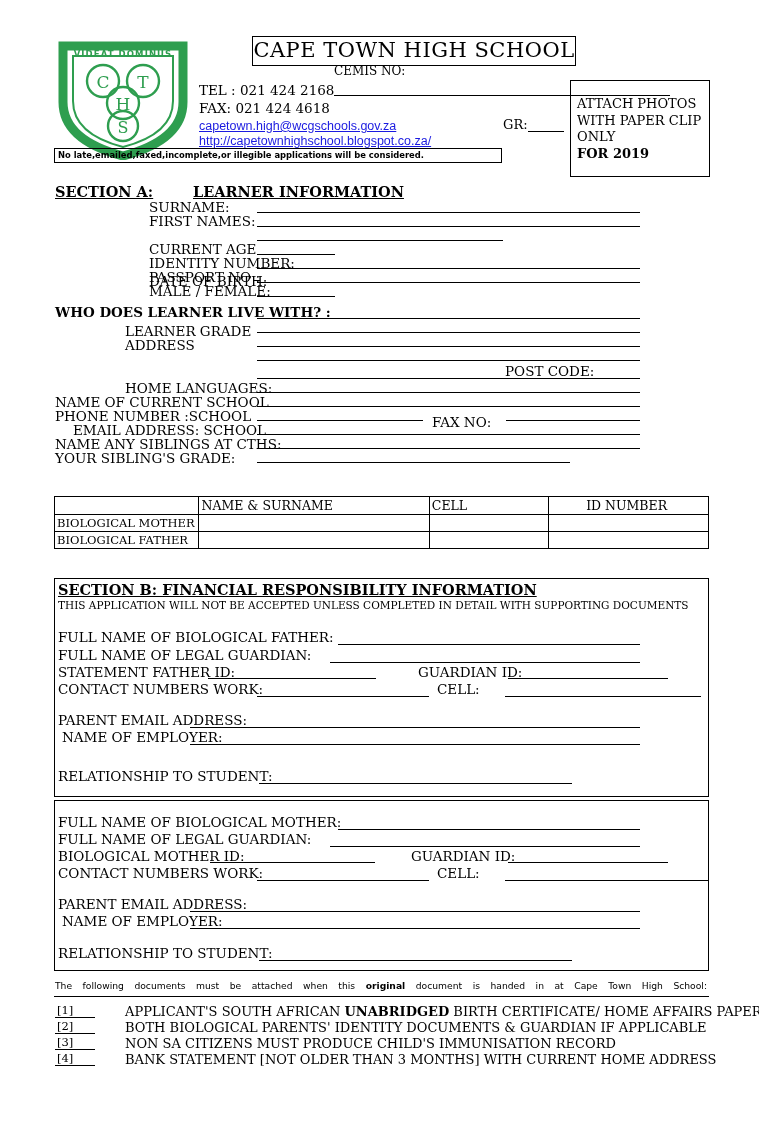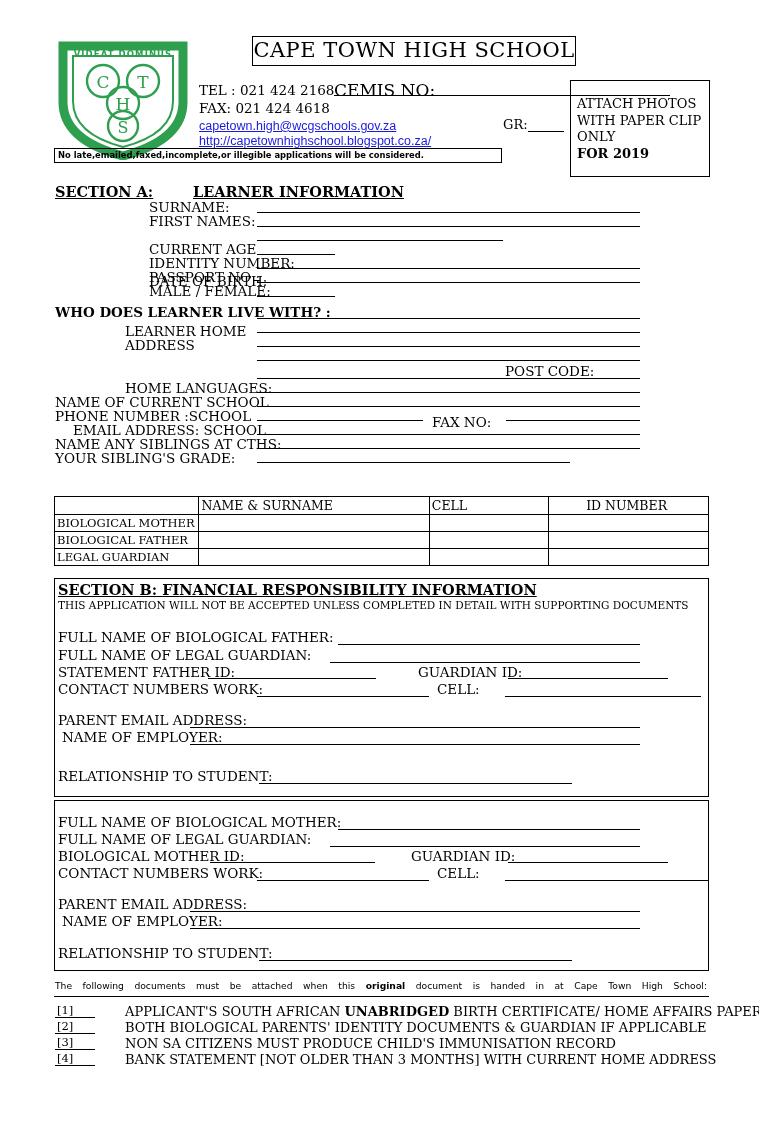--- a/index.html
+++ b/index.html
@@ -42,21 +42,21 @@
     line-height: 17px;
     white-space: nowrap;
   }
   .link {
     color: #1a1ae0;
     text-decoration: underline;
     font-family: "Liberation Sans", sans-serif;
     font-size: 12.5px;
   }
 
-  #cemis-label { left: 334px; top: 80px; font-size: 17px; }
+  #cemis-label { left: 334px; top: 64px; font-size: 12px; }
   #cemis-rule { left: 334px; top: 95px; width: 336px; height: 0; border-top: 1.1px solid #000; }
 
   #gr-label { left: 503px; top: 117px; font-size: 13px; }
   #gr-rule  { left: 528px; top: 131px; width: 36px; height: 0; border-top: 1.1px solid #000; }
 
   #photo-box {
     left: 570px; top: 80px; width: 140px; height: 97px;
     border: 1.4px solid #000;
     box-sizing: border-box;
     padding: 15px 0 0 6px;
@@ -217,21 +217,21 @@
   <div class="abs rule" style="left:257px; top:226px; width:383px;"></div>
   <div class="abs rule" style="left:257px; top:240px; width:246px;"></div>
   <div class="abs rule" style="left:257px; top:254px; width:78px;"></div>
   <div class="abs rule" style="left:257px; top:268px; width:383px;"></div>
   <div class="abs rule" style="left:257px; top:282px; width:383px;"></div>
   <div class="abs rule" style="left:257px; top:296px; width:78px;"></div>
 
   <div class="abs lbl bold" style="left:55px; top:305px;">WHO DOES LEARNER LIVE WITH? :</div>
   <div class="abs rule" style="left:257px; top:318px; width:383px;"></div>
 
-  <div class="abs lbl" style="left:125px; top:324px;">LEARNER HOME</div>
+  <div class="abs lbl" style="left:125px; top:324px;">LEARNER GRADE</div>
   <div class="abs lbl" style="left:125px; top:338px;">ADDRESS</div>
   <div class="abs rule" style="left:257px; top:332px; width:383px;"></div>
   <div class="abs rule" style="left:257px; top:346px; width:383px;"></div>
   <div class="abs rule" style="left:257px; top:360px; width:383px;"></div>
 
   <div class="abs lbl" style="left:505px; top:364px;">POST CODE:</div>
   <div class="abs rule" style="left:257px; top:378px; width:383px;"></div>
 
   <div class="abs lbl" style="left:125px; top:381px;">HOME LANGUAGES:</div>
   <div class="abs lbl" style="left:55px;  top:395px;">NAME OF  CURRENT SCHOOL</div>
@@ -262,26 +262,20 @@
       <td class="c2"></td>
       <td class="c3"></td>
       <td class="c4"></td>
     </tr>
     <tr>
       <td class="c1">BIOLOGICAL FATHER</td>
       <td class="c2"></td>
       <td class="c3"></td>
       <td class="c4"></td>
     </tr>
-    <tr>
-      <td class="c1">LEGAL GUARDIAN</td>
-      <td class="c2"></td>
-      <td class="c3"></td>
-      <td class="c4"></td>
-    </tr>
   </tbody>
     </table>
 
   <div id="fin-box-father" class="abs fin-box"></div>
 
   <div id="secB-head" class="abs section-head">SECTION B:  FINANCIAL RESPONSIBILITY INFORMATION</div>
   <div id="secB-sub" class="abs">THIS APPLICATION WILL NOT BE ACCEPTED UNLESS COMPLETED IN DETAIL WITH SUPPORTING DOCUMENTS</div>
 
   <div class="abs lbl" style="left:58px; top:630px;">FULL NAME OF BIOLOGICAL FATHER:</div>
   <div class="abs rule" style="left:338px; top:644px; width:302px;"></div>

